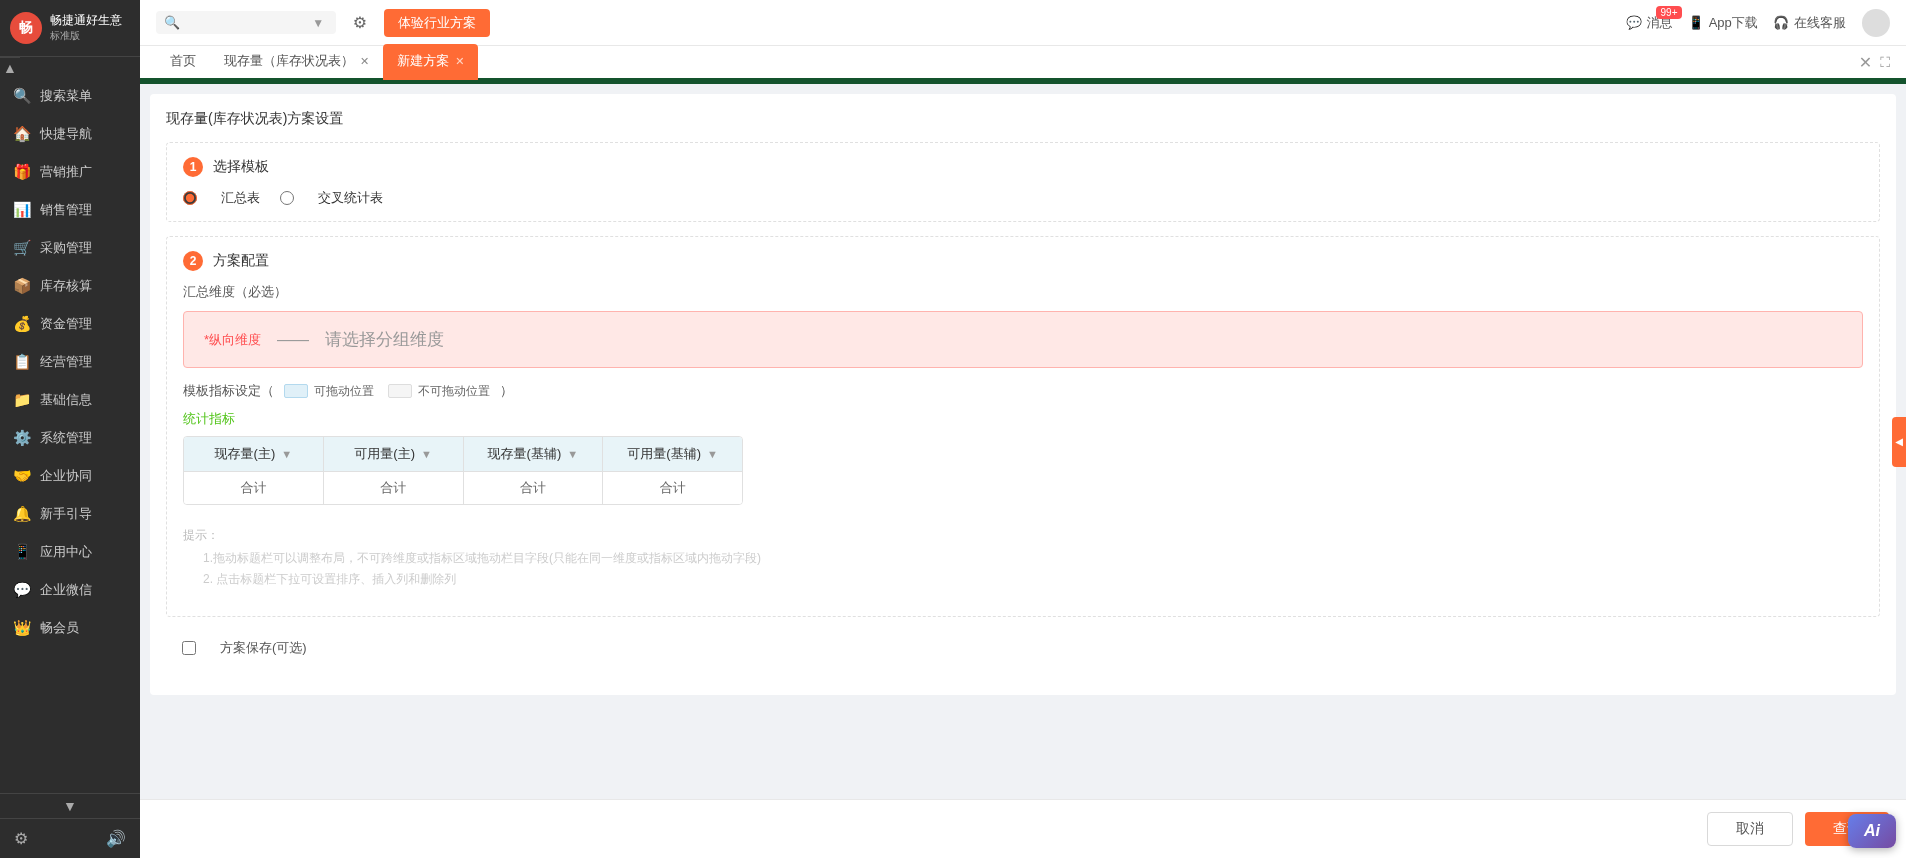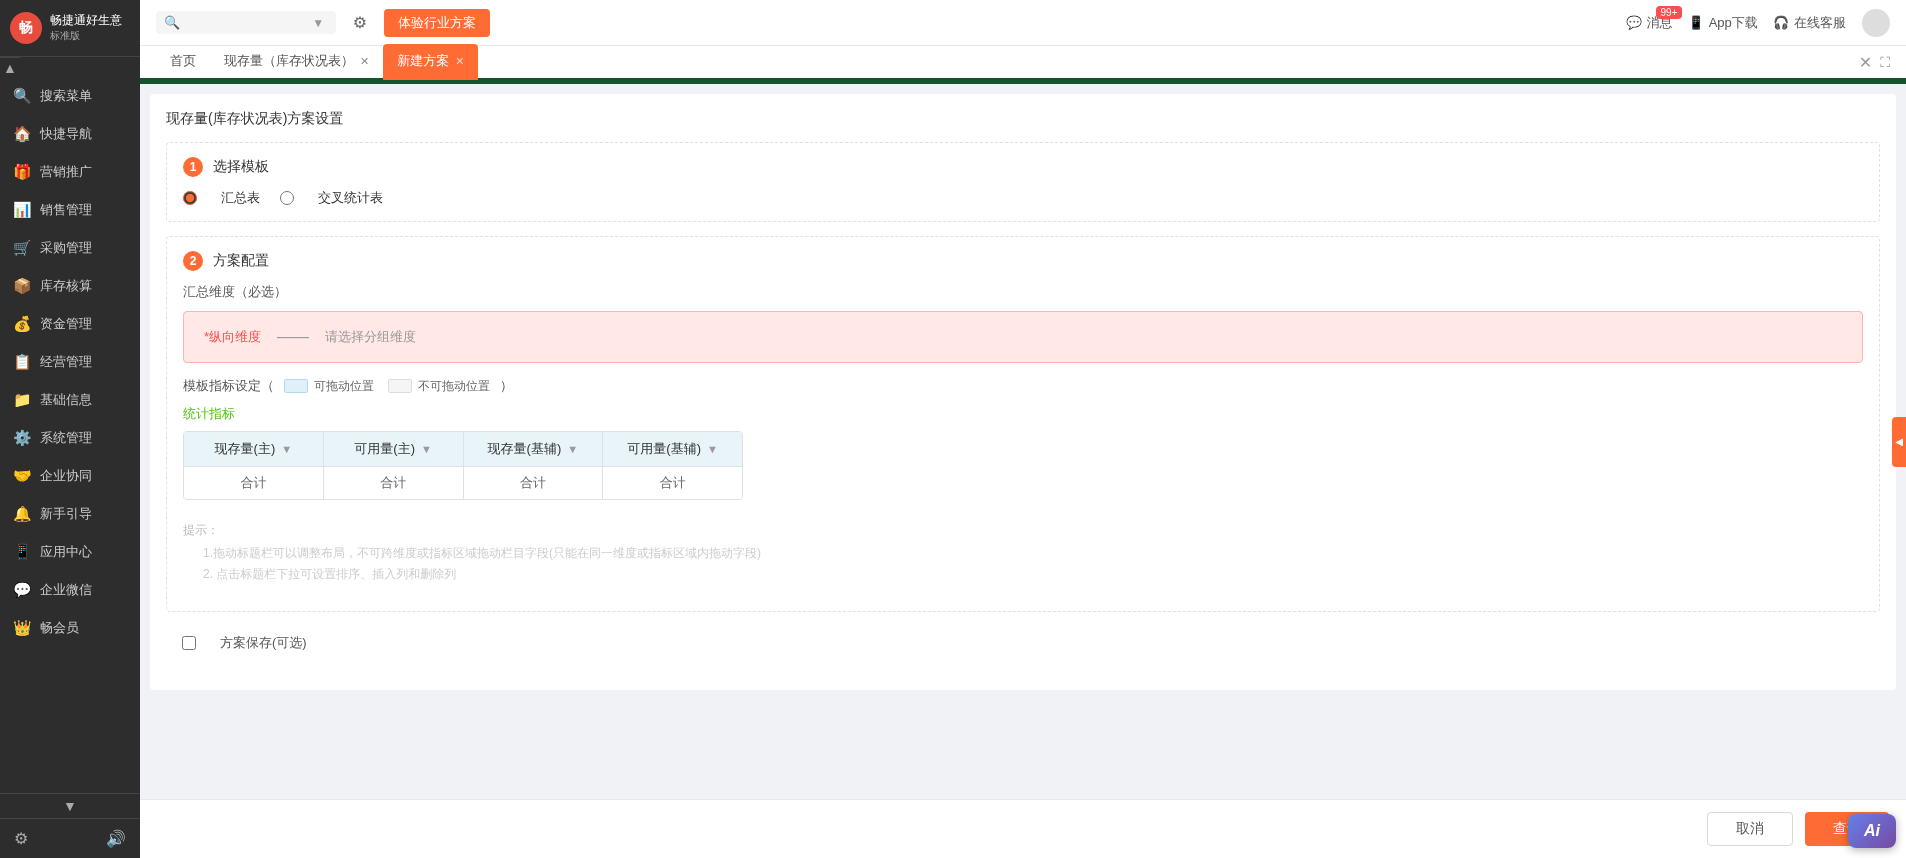--- a/index.html
+++ b/index.html
@@ -298,21 +298,21 @@
     .dimension-required {
       color: #ff4d4f;
       font-size: 13px;
     }
     .dimension-arrow {
       color: #999;
       font-size: 16px;
     }
     .dimension-placeholder {
       color: #999;
-      font-size: 13px;
+      font-size: 17px;
     }
 
     
     .indicator-settings-label {
       font-size: 13px;
       color: #555;
       margin-bottom: 10px;
       display: flex;
       align-items: center;
       gap: 10px;

